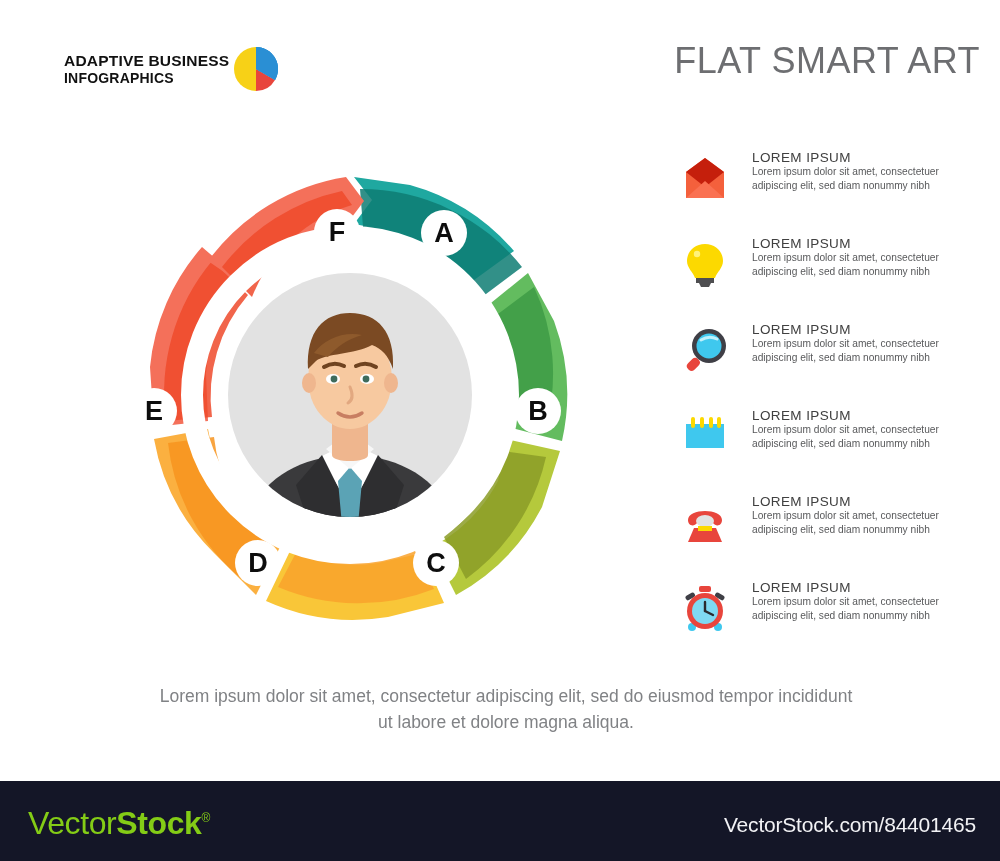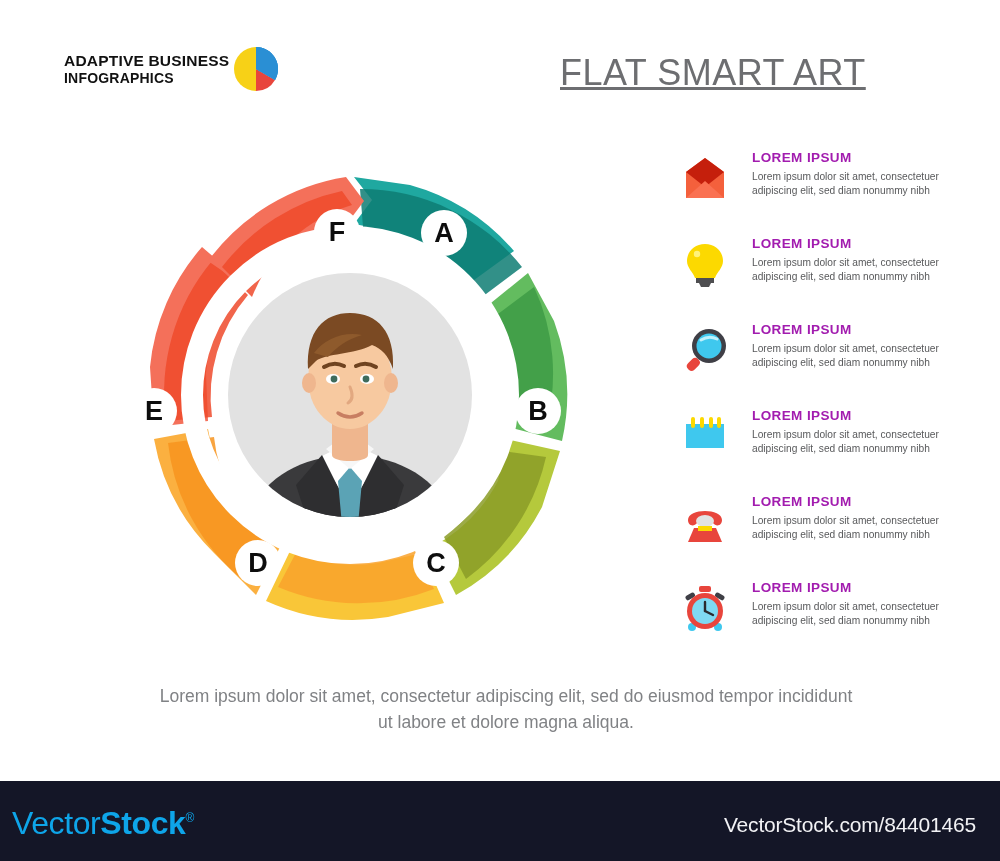--- a/index.html
+++ b/index.html
@@ -11,50 +11,50 @@
 
   
   .logo{position:absolute;left:64px;top:46px;display:flex;align-items:center;gap:4px;}
   .logo-text{line-height:1.0;}
   .logo-l1{font-size:15.5px;font-weight:bold;letter-spacing:.2px;color:#111;}
   .logo-l2{font-size:14px;font-weight:bold;letter-spacing:.2px;color:#111;margin-top:3px;}
   .logo-mark{width:46px;height:46px;position:relative;}
 
   
   .headline{
-    position:absolute;left:560px;top:52px;width:420px;text-align:left;
-    font-size:36px;color:#6d6e71;letter-spacing:.5px;font-weight:400;text-decoration:underline;
+    position:absolute;left:560px;top:40px;width:420px;text-align:right;
+    font-size:36px;color:#6d6e71;letter-spacing:.5px;font-weight:400;
   }
 
   
   .wheel{position:absolute;left:110px;top:155px;width:480px;height:480px;}
   .wheel svg{display:block;}
   .letter-badge{
     position:absolute;width:46px;height:46px;border-radius:50%;background:#fff;
     display:flex;align-items:center;justify-content:center;
     font-size:27px;font-weight:bold;color:#0d0d0d;
   }
 
   
   .legend{position:absolute;left:680px;top:150px;width:300px;}
   .legend-row{position:relative;height:86px;}
   .legend-icon{position:absolute;left:0;top:4px;width:50px;height:50px;}
   .legend-body{position:absolute;left:72px;top:0;width:220px;}
-  .legend-title{font-size:13.5px;font-weight:bold;color:#a21caf;letter-spacing:.4px;}
-  .legend-desc{font-size:10.2px;color:#58595b;line-height:1.38;margin-top:5px;}
+  .legend-title{font-size:13.5px;font-weight:normal;color:#404040;letter-spacing:.4px;}
+  .legend-desc{font-size:10.2px;color:#58595b;line-height:1.38;}
 
   
   .caption{
     position:absolute;left:156px;top:683px;width:700px;text-align:center;
     font-size:17.5px;color:#808285;line-height:1.5;
   }
 
   
   .footer{position:absolute;left:0;top:781px;width:1000px;height:80px;background:#141627;}
-  .vs-logo{position:absolute;left:12px;top:24px;font-size:32px;color:#0ea5e9;letter-spacing:-.4px;}
+  .vs-logo{position:absolute;left:28px;top:24px;font-size:32px;color:#84cc16;letter-spacing:-.4px;}
   .vs-logo .thin{font-weight:300;}
   .vs-logo .bold{font-weight:bold;}
   .vs-logo sup{font-size:12px;vertical-align:super;}
   .vs-url{position:absolute;right:24px;top:32px;font-size:21px;color:#f2f2f5;letter-spacing:-.2px;}
 </style>
 </head>
 <body>
 
 <div class="canvas">
 

